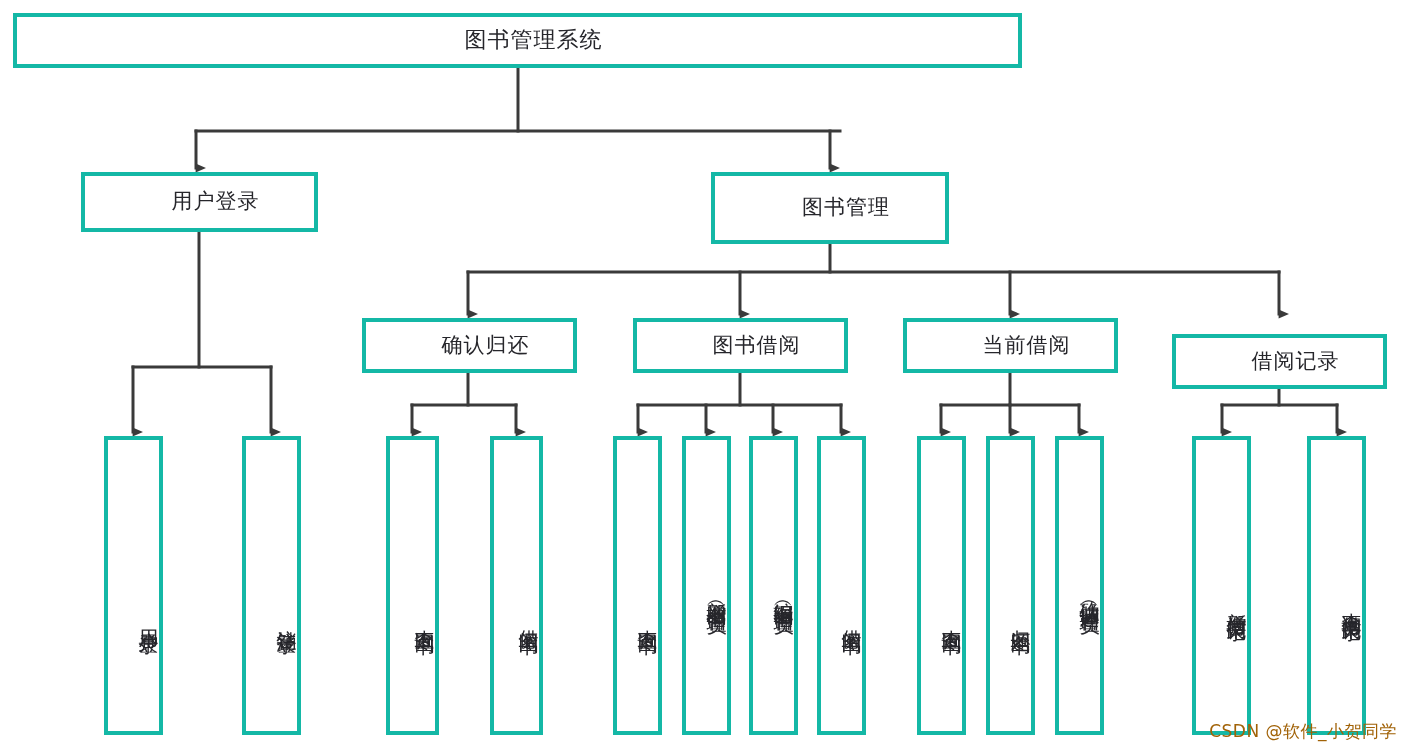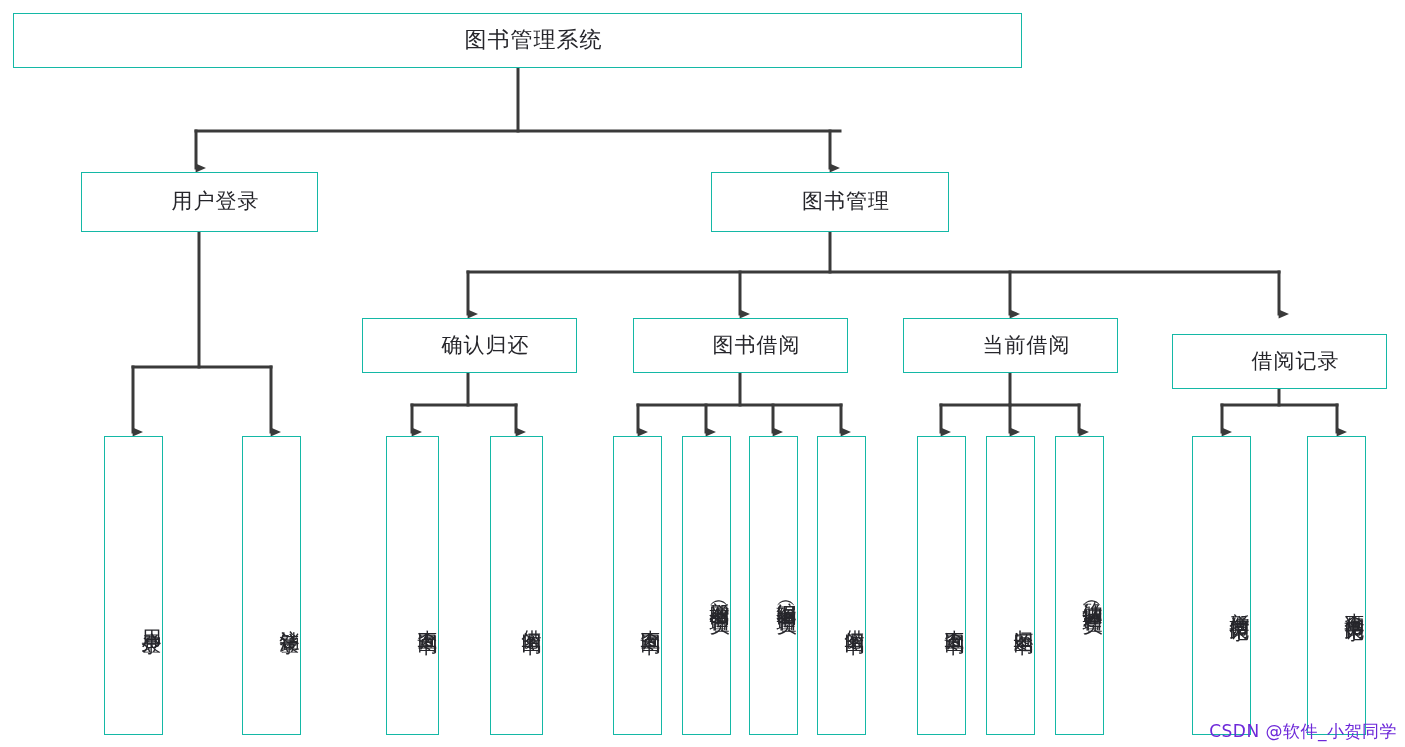--- a/index.html
+++ b/index.html
@@ -22,21 +22,21 @@
     position: absolute;
     left: 0;
     top: 0;
     width: 1405px;
     height: 747px;
     pointer-events: none;
   }
   .node {
     position: absolute;
     box-sizing: border-box;
-    border: 1px solid #14b8a6;
+    border: 4px solid #14b8a6;
     background: #ffffff;
     color: #26262b;
     display: flex;
     align-items: center;
     justify-content: center;
     text-align: center;
     z-index: 2;
     padding-left: 32px;
   }
   .node.horiz {
@@ -61,21 +61,21 @@
     padding-top: 18px;
   }
   .node.vert.short-text {
     padding-top: 64px;
   }
   .watermark {
     position: absolute;
     right: 8px;
     bottom: 4px;
     font-size: 17px;
-    color: #6d28d9;
+    color: #a16207;
     letter-spacing: 0.5px;
     z-index: 3;
     white-space: nowrap;
     font-family: "DejaVu Sans", "Liberation Sans", sans-serif;
   }
 </style>
 </head>
 <body>
 
 <div id="canvas">
@@ -127,21 +127,21 @@
       <path d="M 1279 373 L 1279 405"></path>
       <path d="M 1222 405 L 1337 405"></path>
       <path d="M 1222 405 L 1222 432" marker-end="url(#arrow)"></path>
       <path d="M 1337 405 L 1337 432" marker-end="url(#arrow)"></path>
     </g>
   </svg>
 
   <div class="node horiz root" style="left:13px; top:13px; width:1009px; height:55px;">图书管理系统</div>
 
   <div class="node horiz" style="left:81px; top:172px; width:237px; height:60px;">用户登录</div>
-  <div class="node horiz" style="left:711px; top:172px; width:238px; height:60px;">图书管理</div>
+  <div class="node horiz" style="left:711px; top:172px; width:238px; height:72px;">图书管理</div>
 
   <div class="node horiz" style="left:362px; top:318px; width:215px; height:55px;">确认归还</div>
   <div class="node horiz" style="left:633px; top:318px; width:215px; height:55px;">图书借阅</div>
   <div class="node horiz" style="left:903px; top:318px; width:215px; height:55px;">当前借阅</div>
   <div class="node horiz" style="left:1172px; top:334px; width:215px; height:55px;">借阅记录</div>
 
   <div class="node vert short-text" style="left:104px; top:436px; width:59px; height:299px;">用户登录</div>
   <div class="node vert short-text" style="left:242px; top:436px; width:59px; height:299px;">注销登录</div>
 
   <div class="node vert short-text" style="left:386px; top:436px; width:53px; height:299px;">查询图书</div>

